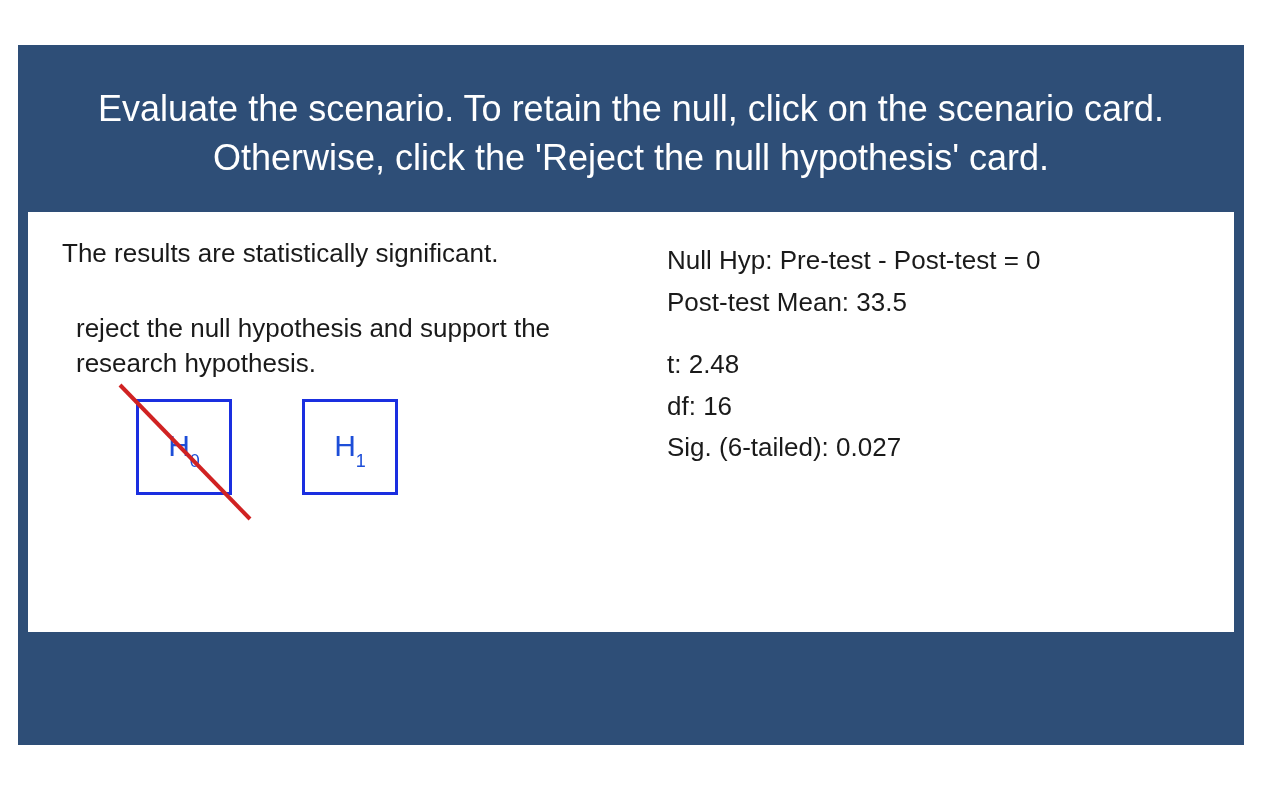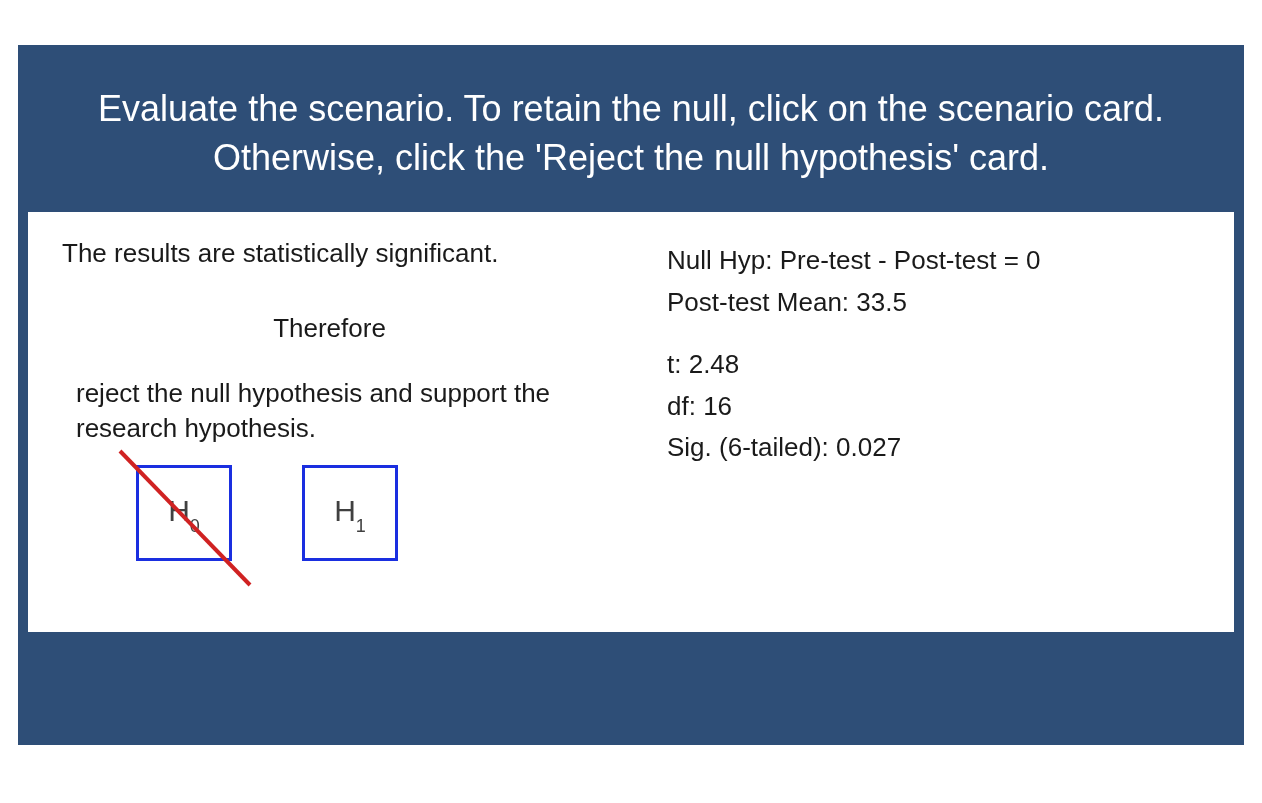--- a/index.html
+++ b/index.html
@@ -72,21 +72,21 @@
   .hbox {
     width: 96px;
     height: 96px;
     border: 3px solid #1a2fe0;
     box-sizing: border-box;
     display: flex;
     align-items: center;
     justify-content: center;
     font-size: 30px;
     font-weight: 500;
-    color: #404040;
+    color: #1d4ed8;
     background: #fff;
   }
   .hbox sub {
     font-size: 18px;
     vertical-align: sub;
     position: relative;
     top: 4px;
   }
   .slash {
     position: absolute;
@@ -114,21 +114,20 @@
 <body>
 
 <div class="stage">
 
   <div class="instruction">Evaluate the scenario.  To retain the null, click on the scenario card.  Otherwise, click the 'Reject the null hypothesis' card.</div>
 
   <div class="cards">
 
     <div class="card left-card">
       <div class="line1">The results are statistically significant.</div>
-      <div class="line2">Therefore</div>
       <div class="line3">reject the null hypothesis and support the research hypothesis.</div>
 
       <div class="h-boxes">
         <div class="hbox-wrap">
           <div class="hbox">
             <span><span>H</span><sub>0</sub></span>
           </div>
           <svg class="slash" viewBox="0 0 150 150">
             <line x1="10" y1="8" x2="140" y2="142" stroke="#d02222" stroke-width="4"></line>
           </svg>

